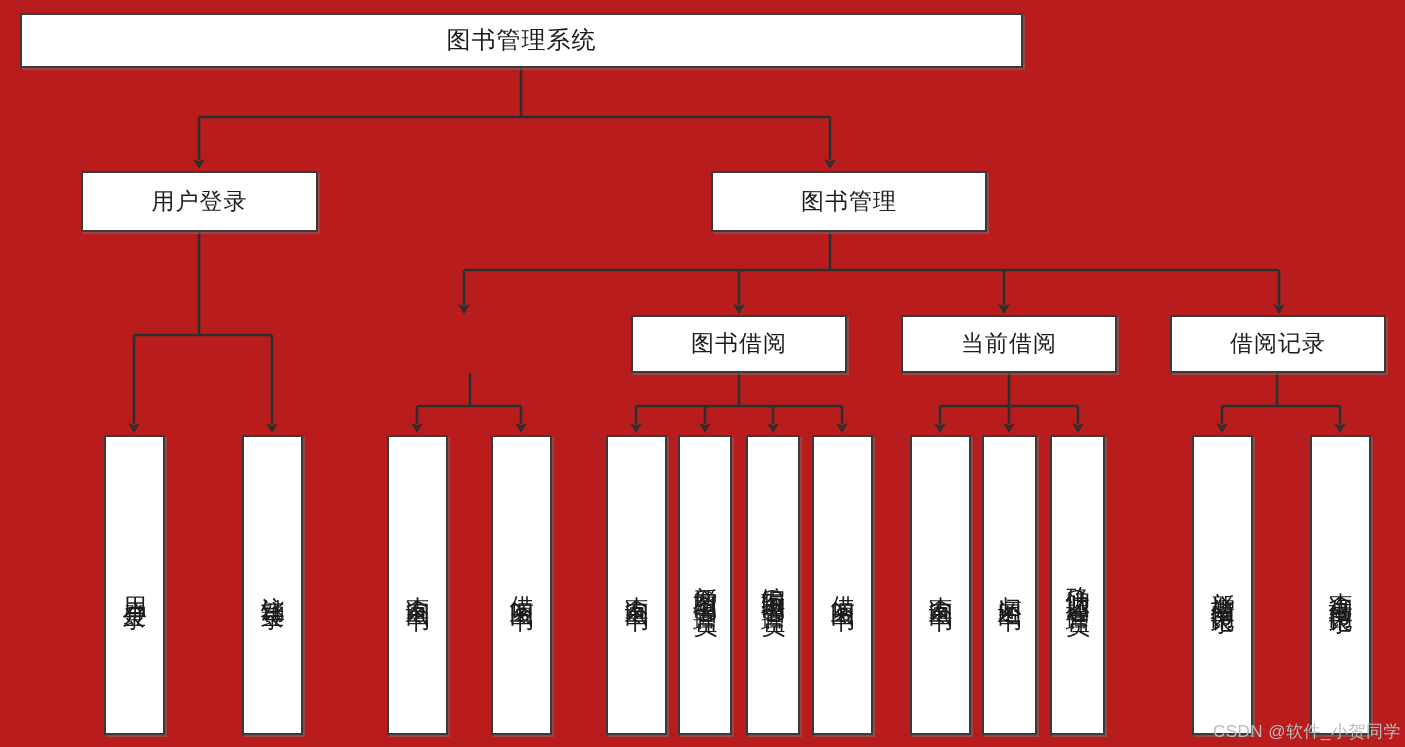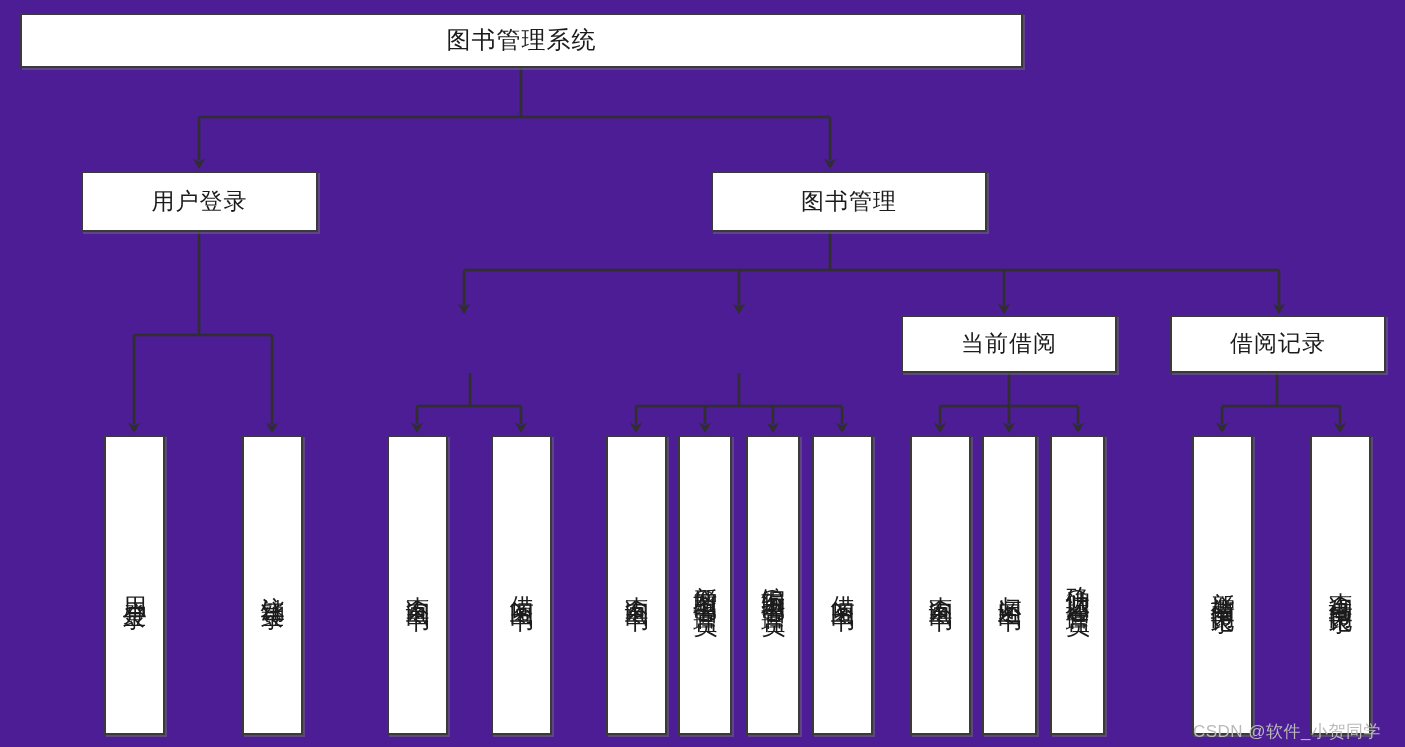--- a/index.html
+++ b/index.html
@@ -7,21 +7,21 @@
     padding: 0;
     background: #ffffff;
   }
   body {
     font-family: "Liberation Sans", "DejaVu Sans", sans-serif;
   }
   #canvas {
     position: relative;
     width: 1405px;
     height: 747px;
-    background: #4c1d95;
+    background: #b91c1c;
     overflow: hidden;
   }
   svg.wires {
     position: absolute;
     left: 0;
     top: 0;
     width: 1405px;
     height: 747px;
   }
   .node {
@@ -55,21 +55,21 @@
   .node.vertical .label {
     writing-mode: vertical-rl;
     text-orientation: upright;
     font-size: 24px;
     letter-spacing: 4px;
     white-space: normal;
     max-height: 100%;
   }
   .watermark {
     position: absolute;
-    right: 24px;
+    right: 4px;
     bottom: 4px;
     font-size: 17px;
     color: #b9b9b9;
     letter-spacing: 0.5px;
     white-space: nowrap;
     pointer-events: none;
   }
 </style>
 </head>
 <body>
@@ -133,20 +133,23 @@
     <span class="label">图书管理系统</span>
   </div>
 
   <div class="node horizontal" style="left:81px; top:171px; width:237px; height:61px;">
     <span class="label">用户登录</span>
   </div>
   <div class="node horizontal" style="left:711px; top:171px; width:276px; height:61px;">
     <span class="label">图书管理</span>
   </div>
 
+  <div class="node horizontal" style="left:631px; top:315px; width:216px; height:58px;">
+    <span class="label">图书借阅</span>
+  </div>
   <div class="node horizontal" style="left:1170px; top:315px; width:216px; height:58px;">
     <span class="label">借阅记录</span>
   </div>
   <div class="node horizontal" style="left:901px; top:315px; width:216px; height:58px;">
     <span class="label">当前借阅</span>
   </div>
 
   <div class="node vertical" style="left:104px; top:435px; width:61px; height:300px;">
     <span class="label">用户登录</span>
   </div>

